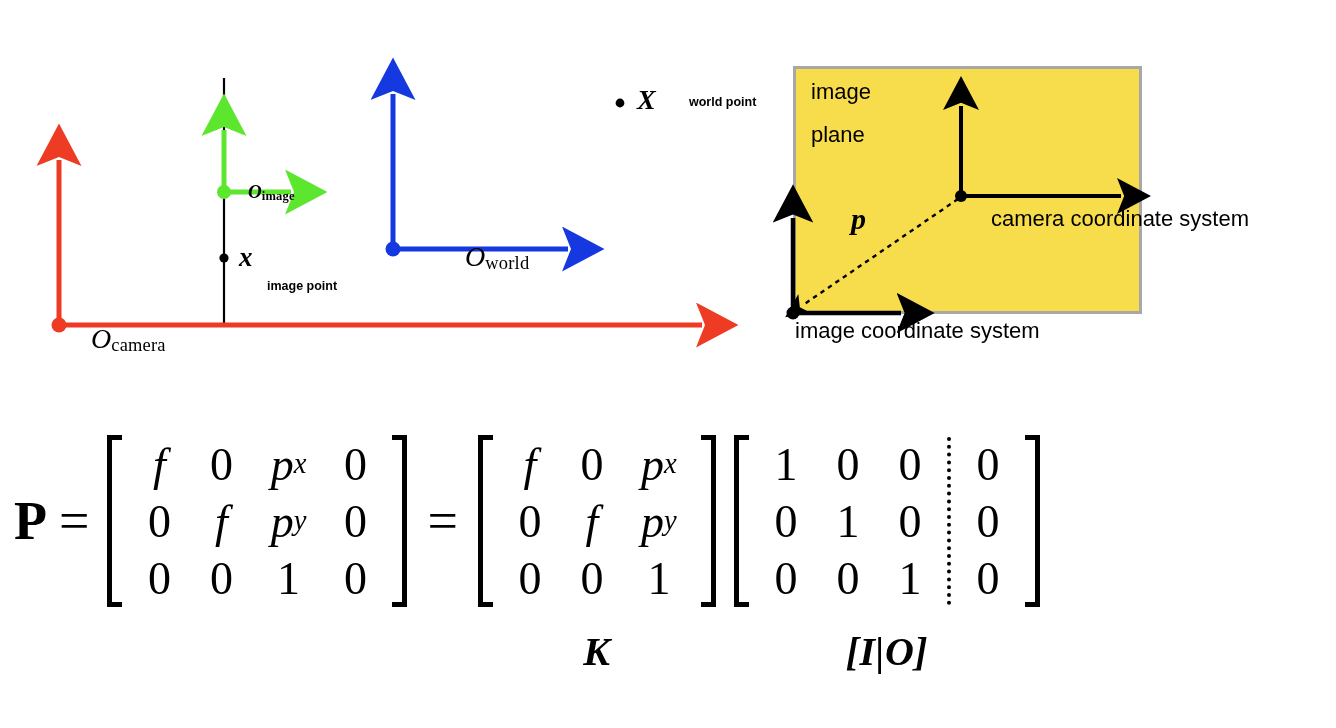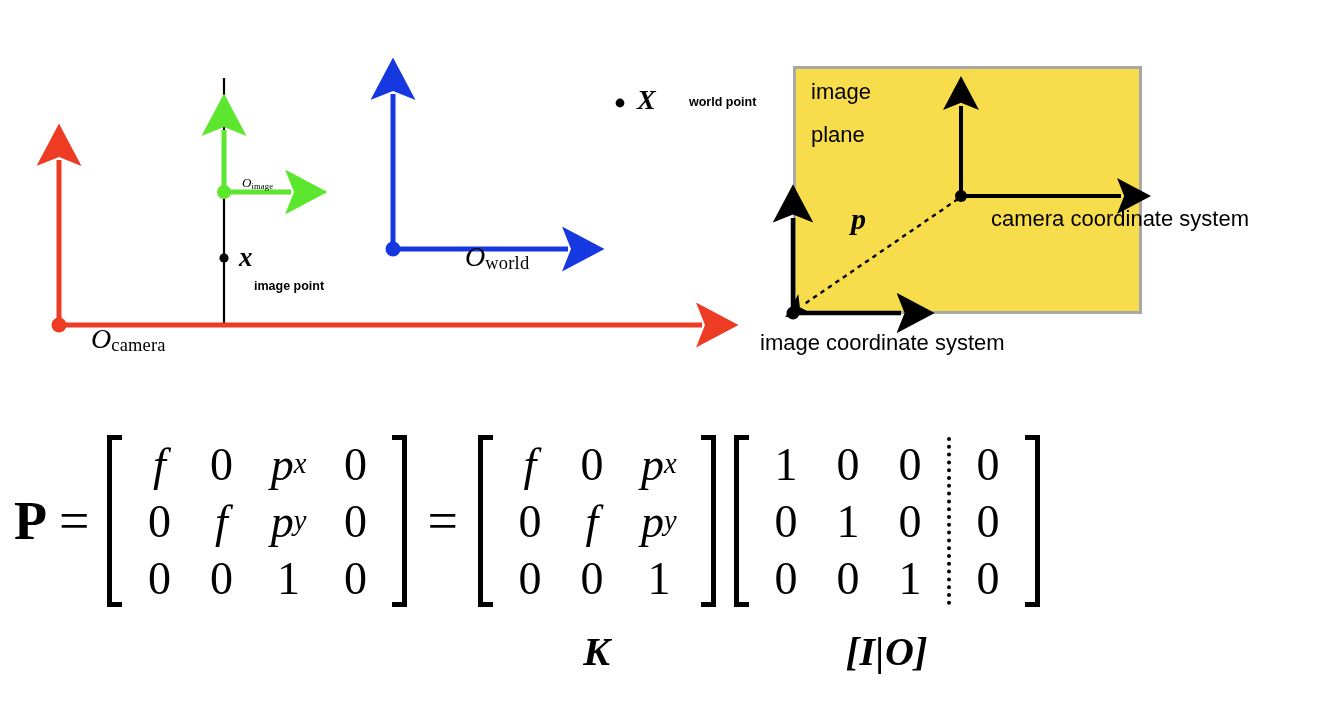--- a/index.html
+++ b/index.html
@@ -219,42 +219,42 @@
       <circle cx="793" cy="313" r="6.5" fill="#000000"></circle>
     </g>
 
     <line x1="958" y1="199" x2="803" y2="305" stroke="#000000" stroke-width="2.4" stroke-dasharray="4.5,4.5" marker-end="url(#arrBlackThin)"></line>
   </svg>
 
   <div class="txt mathlabel" style="left:63px; top:297px;">
     <span>O</span><sub>camera</sub>
   </div>
 
-  <div class="txt mathlabel" style="left:229px; top:163px; font-size:13px;">
+  <div class="txt mathlabel" style="left:229px; top:163px; font-size:19px;font-weight:bold;">
     <span>O</span><sub>image</sub>
   </div>
 
   <div class="txt mathlabel" style="left:437px; top:215px;">
     <span>O</span><sub>world</sub>
   </div>
 
   <div class="txt bolditalic-serif" style="left:239px; top:244px; font-size:27px;">x</div>
 
-  <div class="txt sans-small" style="left:240px; top:280px;padding-left:14px;">image point</div>
+  <div class="txt sans-small" style="left:253px; top:280px;padding-left:14px;">image point</div>
 
   <div class="txt bolditalic-serif" style="left:637px; top:86px; font-size:28px;">X</div>
 
   <div class="txt sans-small" style="left:672px; top:96px;margin-left:17px;">world point</div>
 
   <div class="txt sans-med" style="left:811px; top:81px;">image</div>
   <div class="txt sans-med" style="left:811px; top:124px;text-align:center;">plane</div>
 
   <div class="txt sans-med" style="left:991px; top:208px;">camera coordinate system</div>
 
-  <div class="txt sans-med" style="left:760px; top:320px;margin-top:12px;">image coordinate system</div>
+  <div class="txt sans-med" style="left:795px; top:320px;">image coordinate system</div>
 
   <div class="txt bolditalic-serif" style="left:851px; top:204px; font-size:30px;">p</div>
 
   <div id="equation">
     <div class="eq-row">
 
       <div class="eq-sym bold" style="margin-right:12px;">P</div>
       <div class="eq-sym" style="margin-right:14px;">=</div>
 
       <div class="matrix-wrap">

